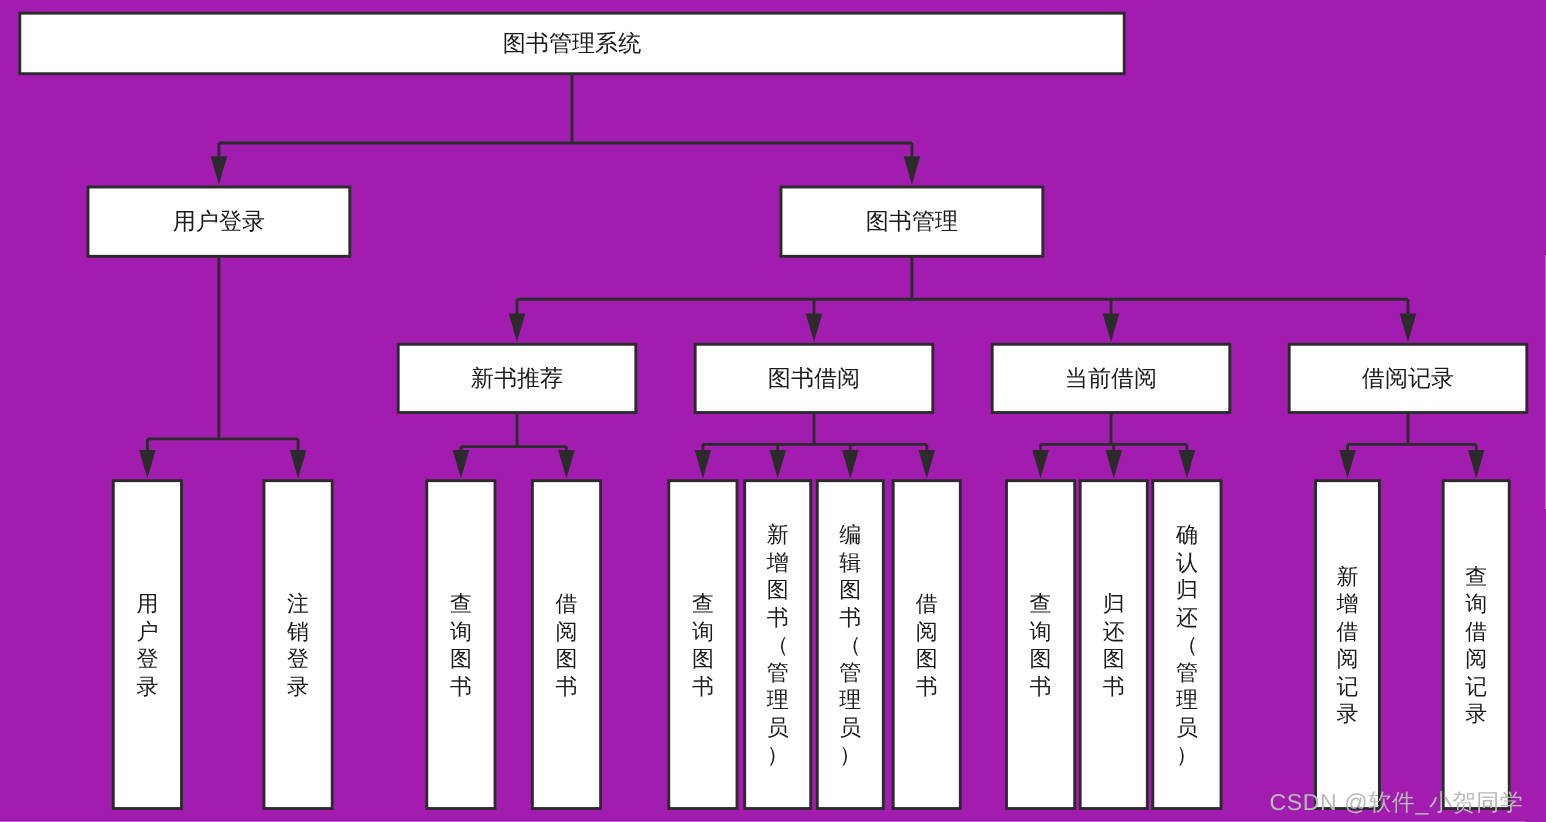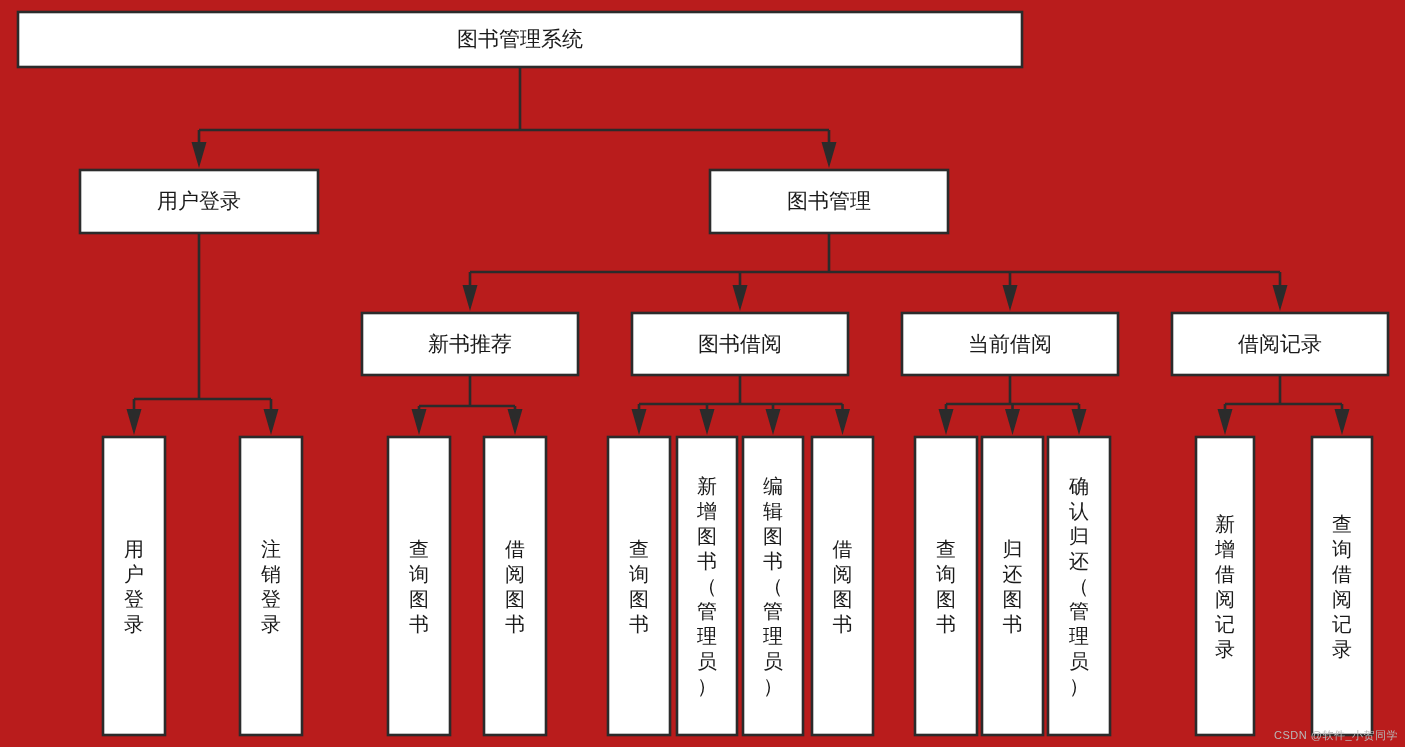--- a/index.html
+++ b/index.html
@@ -10,21 +10,21 @@
   body {
     width: 1405px;
     height: 747px;
     font-family: "Liberation Sans", "DejaVu Sans", sans-serif;
     overflow: hidden;
   }
   #diagram-root {
     position: relative;
     width: 1405px;
     height: 747px;
-    background: #b91c1c;
+    background: #a21caf;
     text-decoration: underline;
   }
   svg.diagram-canvas {
     position: absolute;
     top: 0;
     left: 0;
     width: 1405px;
     height: 747px;
   }
   .node-box {
@@ -50,24 +50,24 @@
     dominant-baseline: middle;
   }
   .node-label-vertical {
     font-family: "Liberation Sans", "DejaVu Sans", sans-serif;
     font-size: 20px;
     fill: #1a1a1a;
     text-anchor: middle;
   }
   .watermark {
     position: absolute;
-    right: 7px;
+    right: 20px;
     bottom: 4px;
     font-family: "Liberation Sans", "DejaVu Sans", sans-serif;
-    font-size: 11px;
+    font-size: 21px;
     color: #b9b9b9;
     letter-spacing: 0.5px;
     white-space: nowrap;
     pointer-events: none;
   }
 </style>
 </head>
 <body>
 
 <div id="diagram-root">

